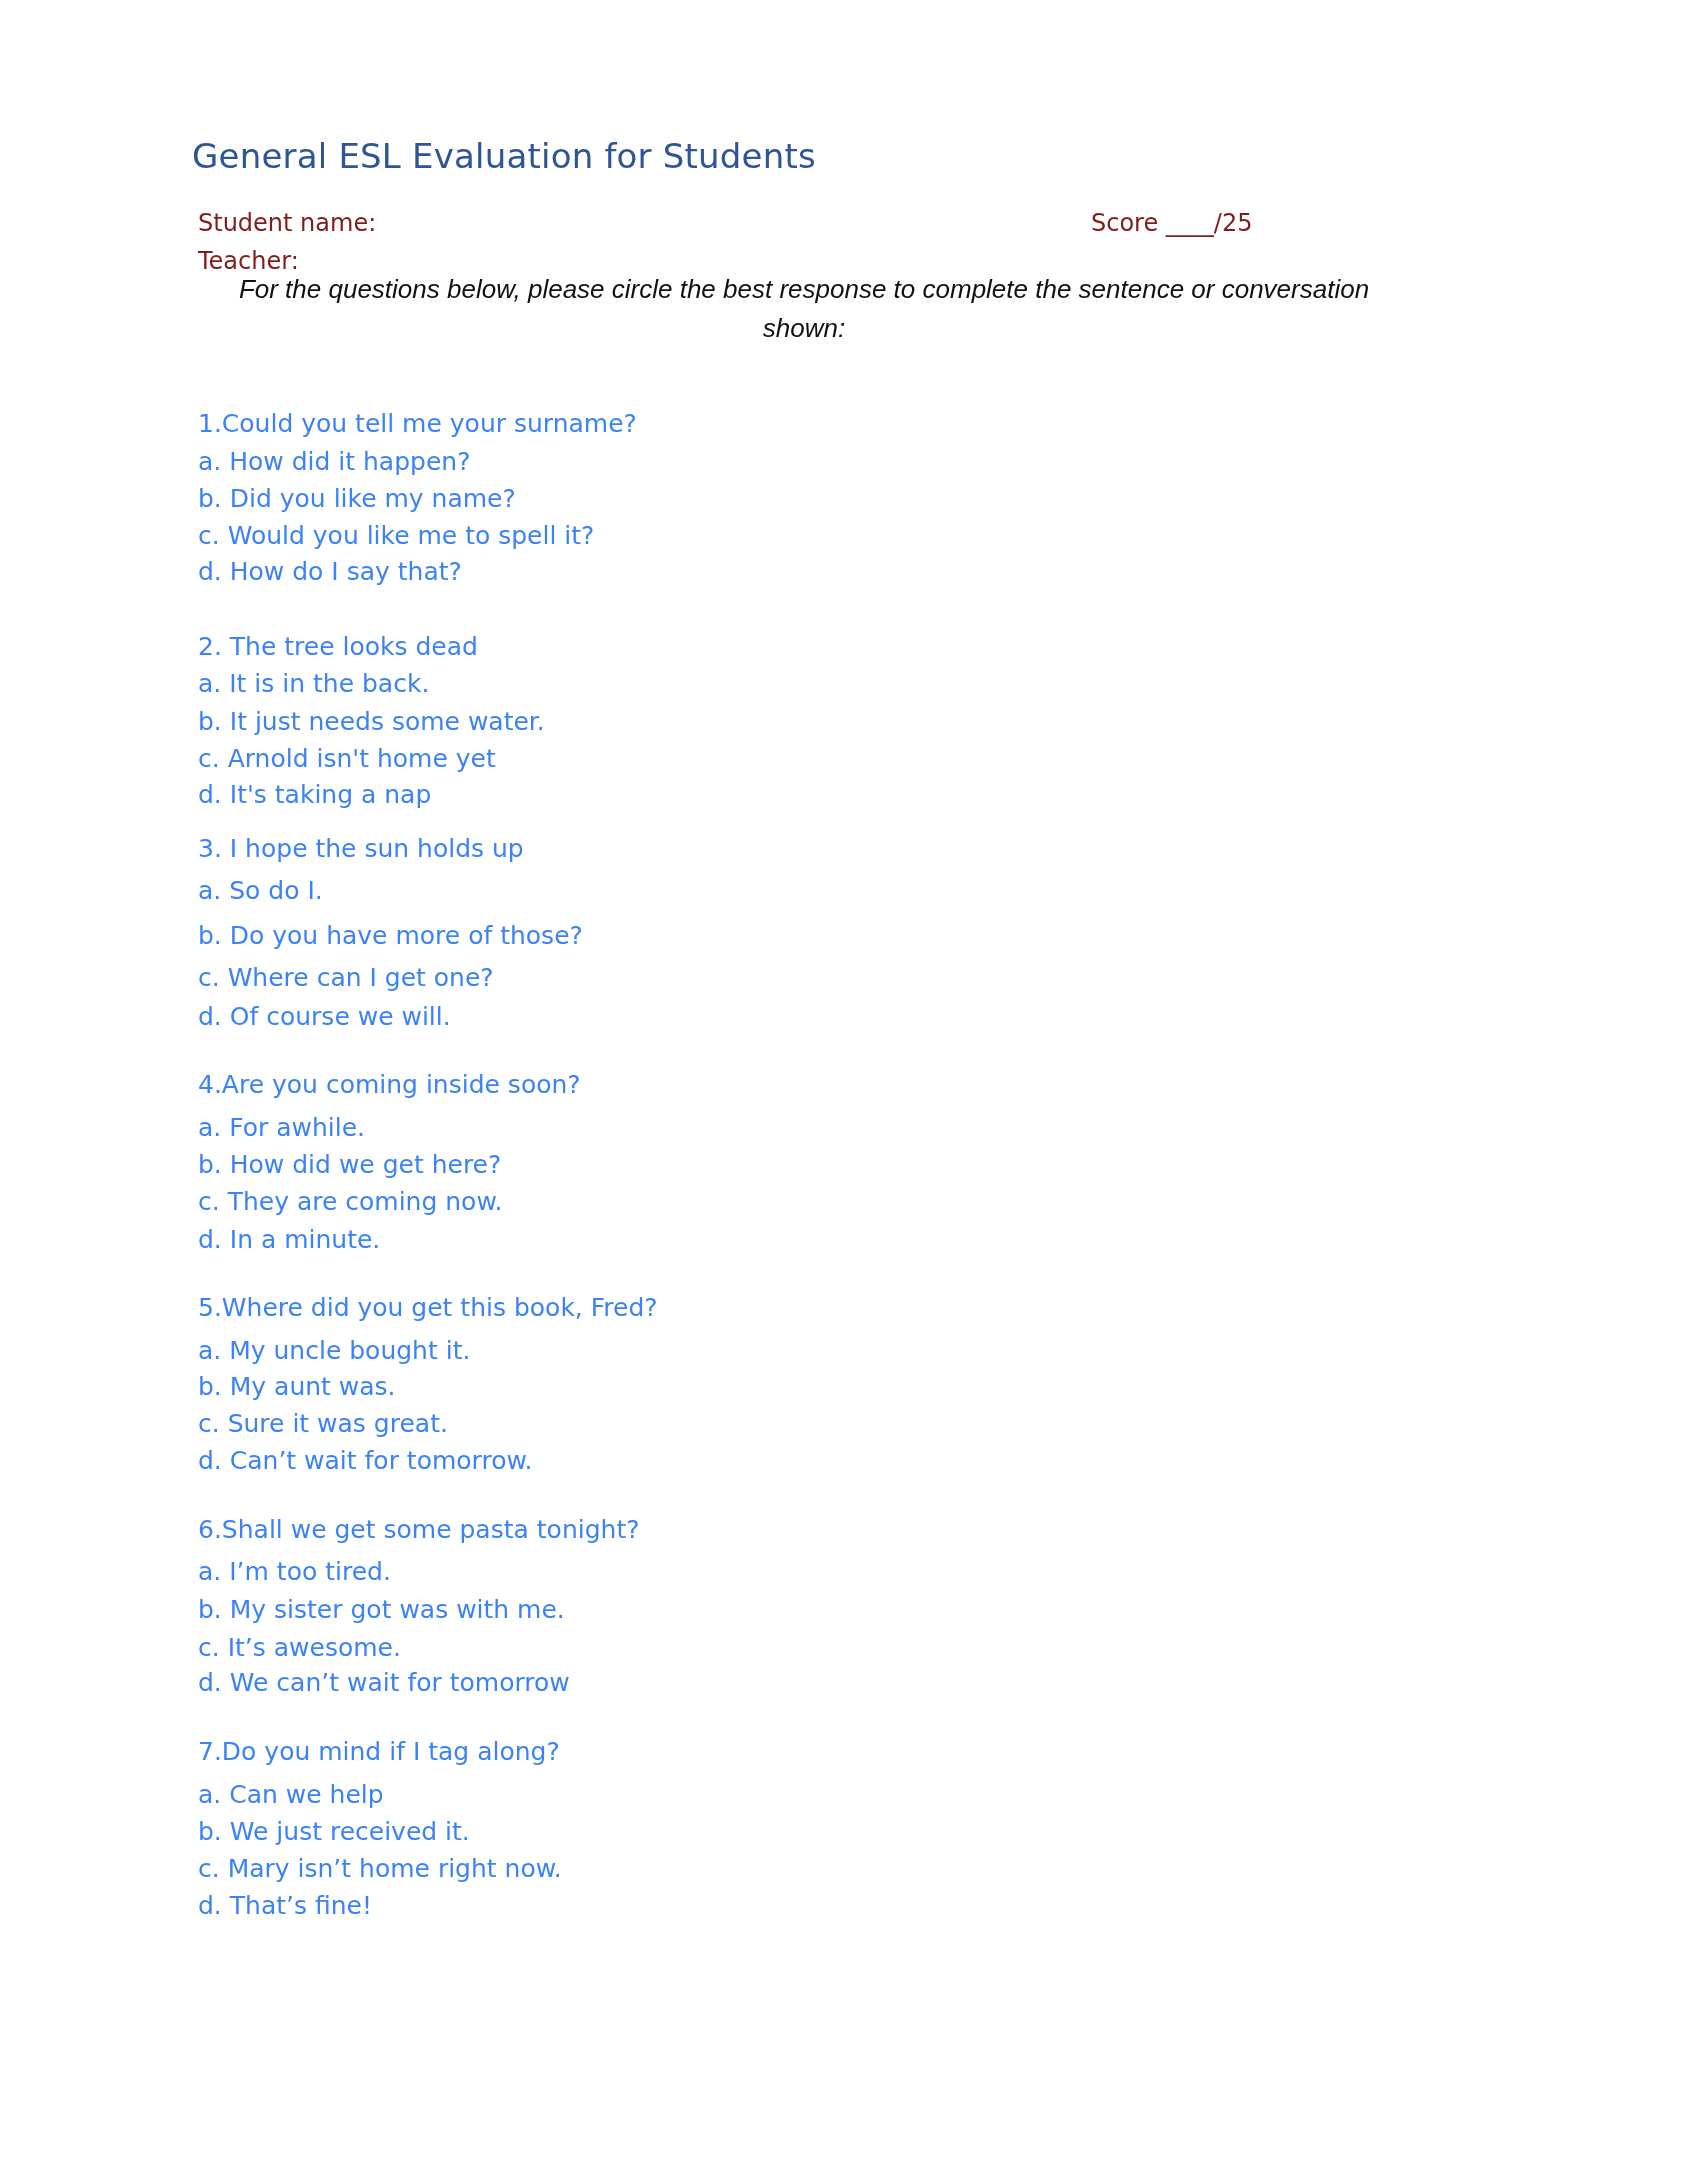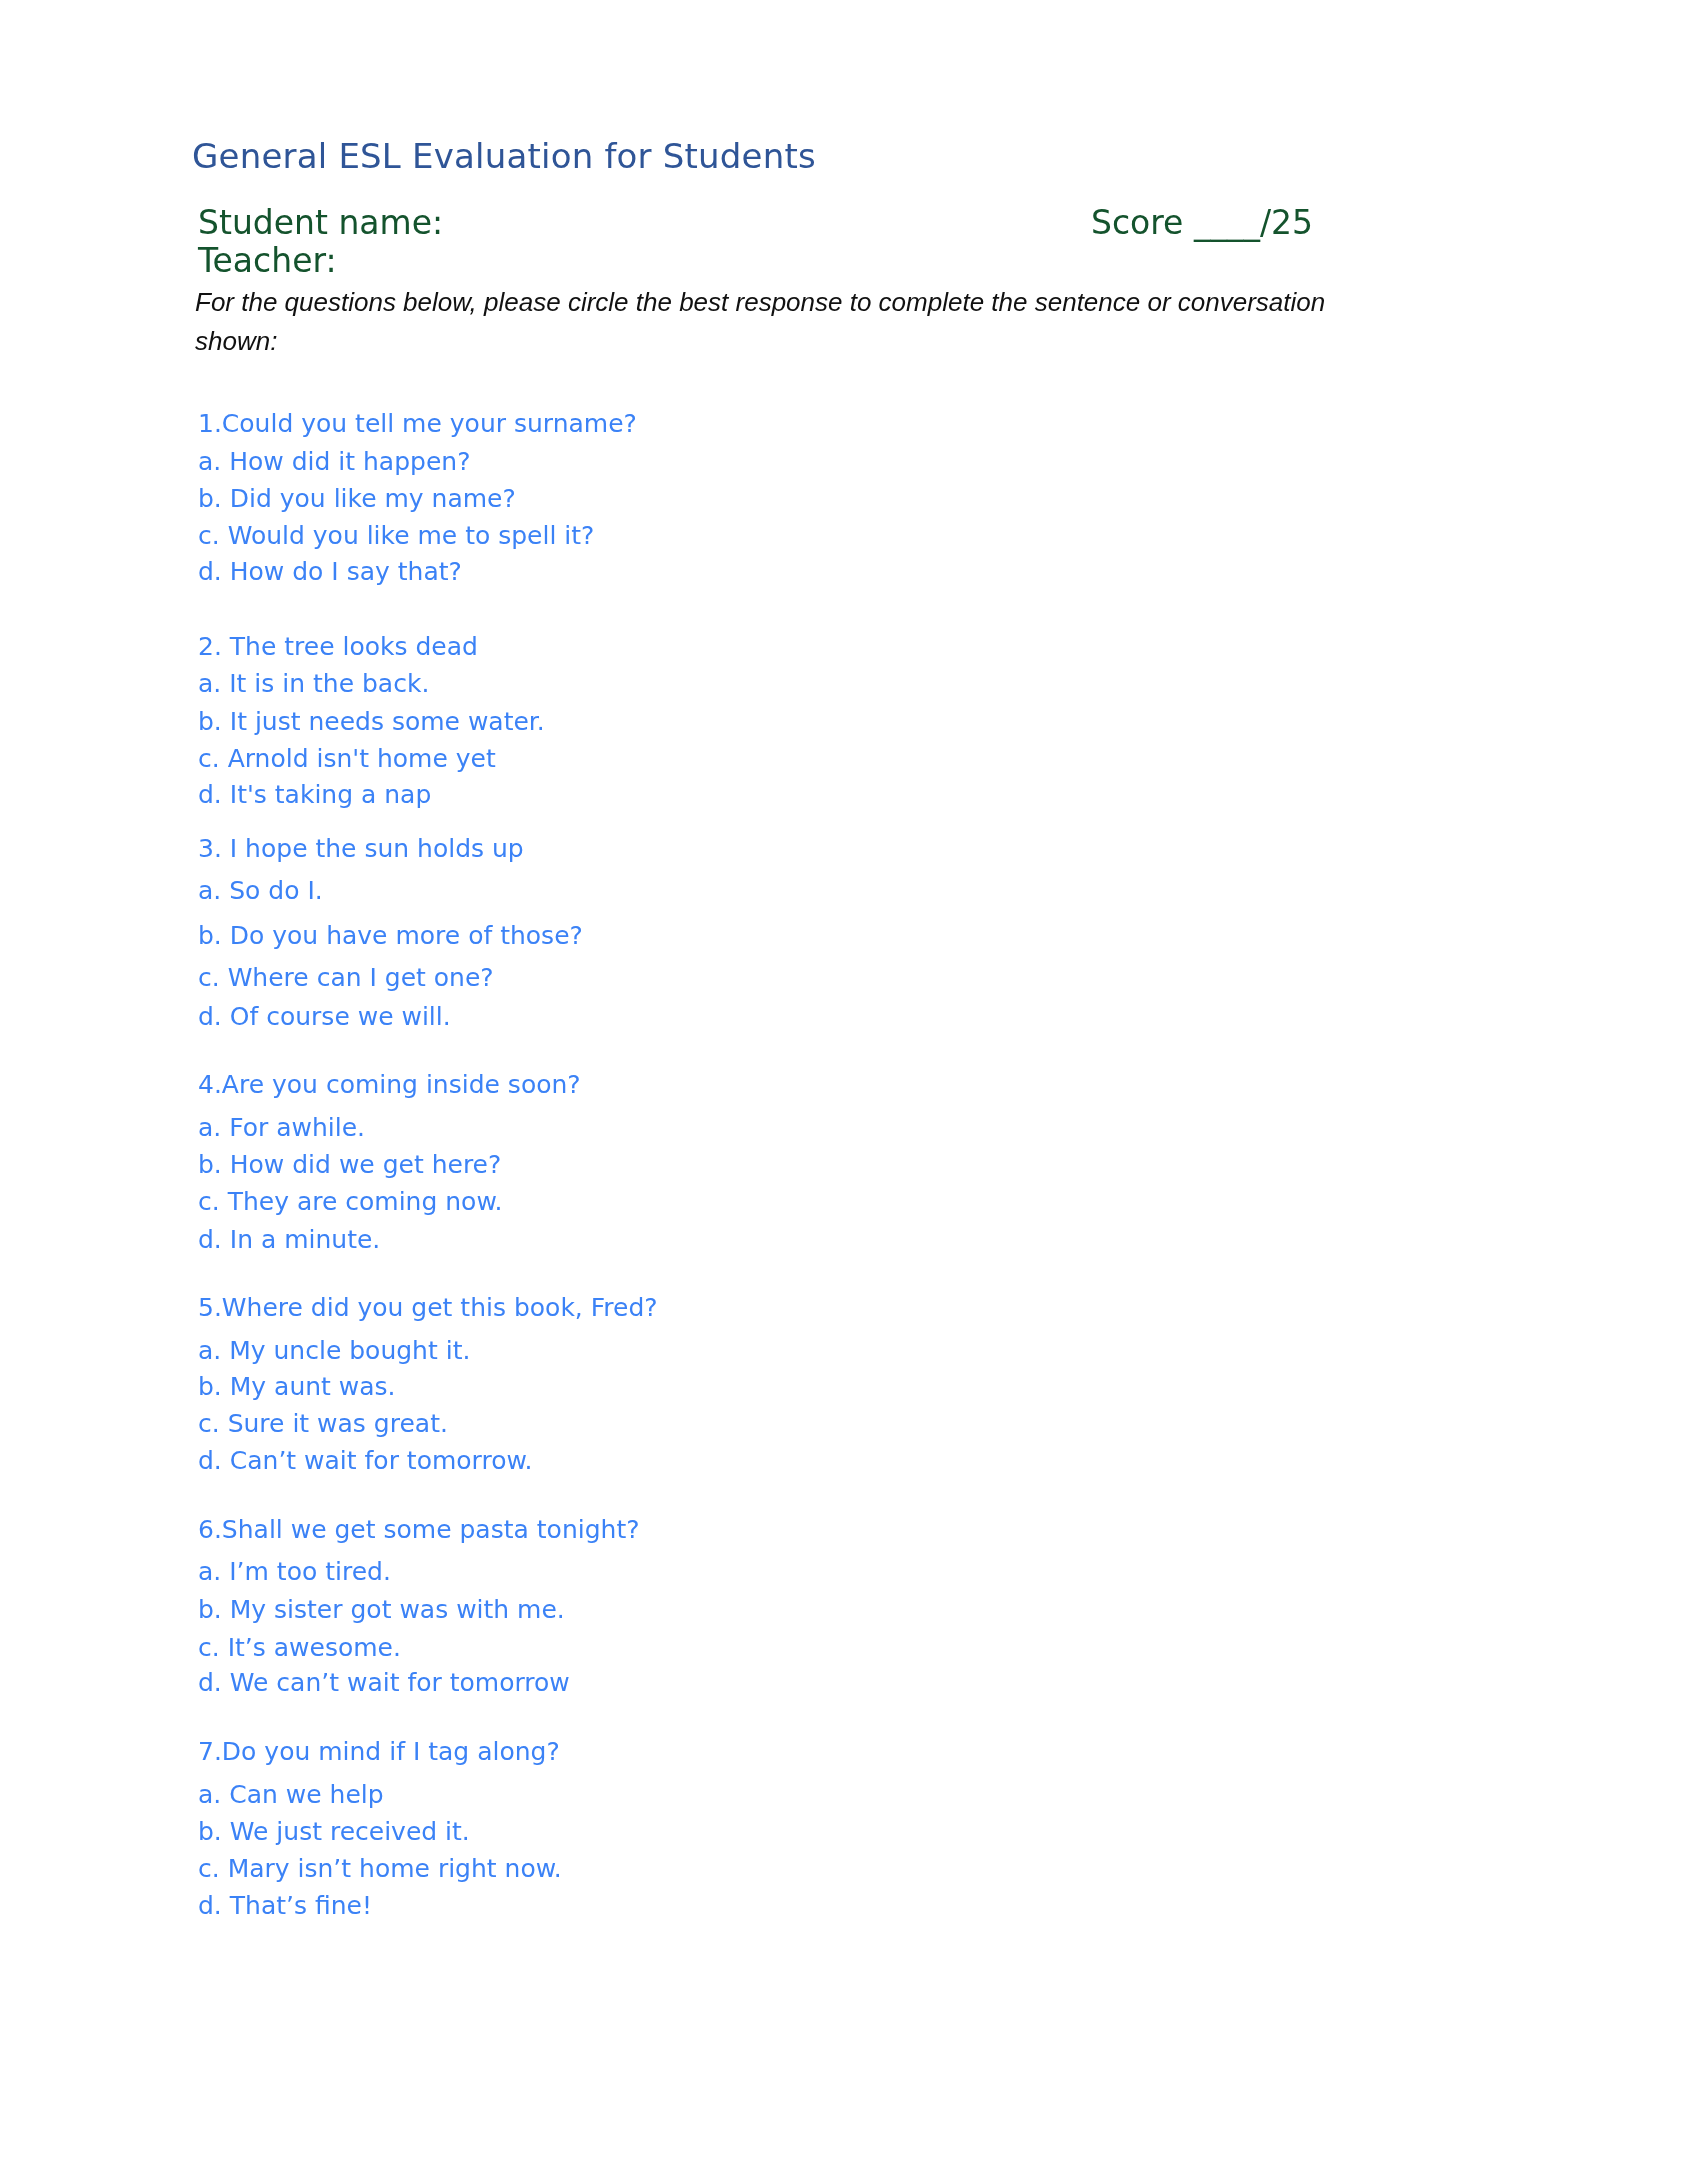--- a/index.html
+++ b/index.html
@@ -7,32 +7,32 @@
     .page { position: absolute; left: 0; top: 0; width: 1683px; height: 2178px; background: #ffffff; }
     .abs { position: absolute; white-space: nowrap; }
     .title {
       left: 192px; top: 136px;
       font-family: "DejaVu Sans", sans-serif;
       font-size: 34px; line-height: 40px;
       color: #2F5597; letter-spacing: 0.2px;
     }
     .field {
       font-family: "DejaVu Sans", sans-serif;
-      font-size: 33px; line-height: 30px;
-      color: #14532d;
+      font-size: 24px; line-height: 30px;
+      color: #7f1d1d;
     }
     .student { left: 198px; top: 208px; }
     .teacher { left: 198px; top: 246px; }
     .score { left: 1091px; top: 208px; }
     .instructions {
-      left: 195px; top: 283px; width: 1218px;
+      left: 195px; top: 270px; width: 1218px;
       font-family: "Liberation Sans", sans-serif;
       font-style: italic;
       font-size: 26px; line-height: 39px;
-      color: #111111; white-space: normal;
+      color: #111111; white-space: normal; text-align: center;
     }
     .qline {
       position: absolute; left: 198px; white-space: nowrap;
       font-family: "DejaVu Sans", sans-serif;
       font-size: 25px; line-height: 30px;
       color: #3b82f6;
     }
   </style>
 </head>
 <body>

